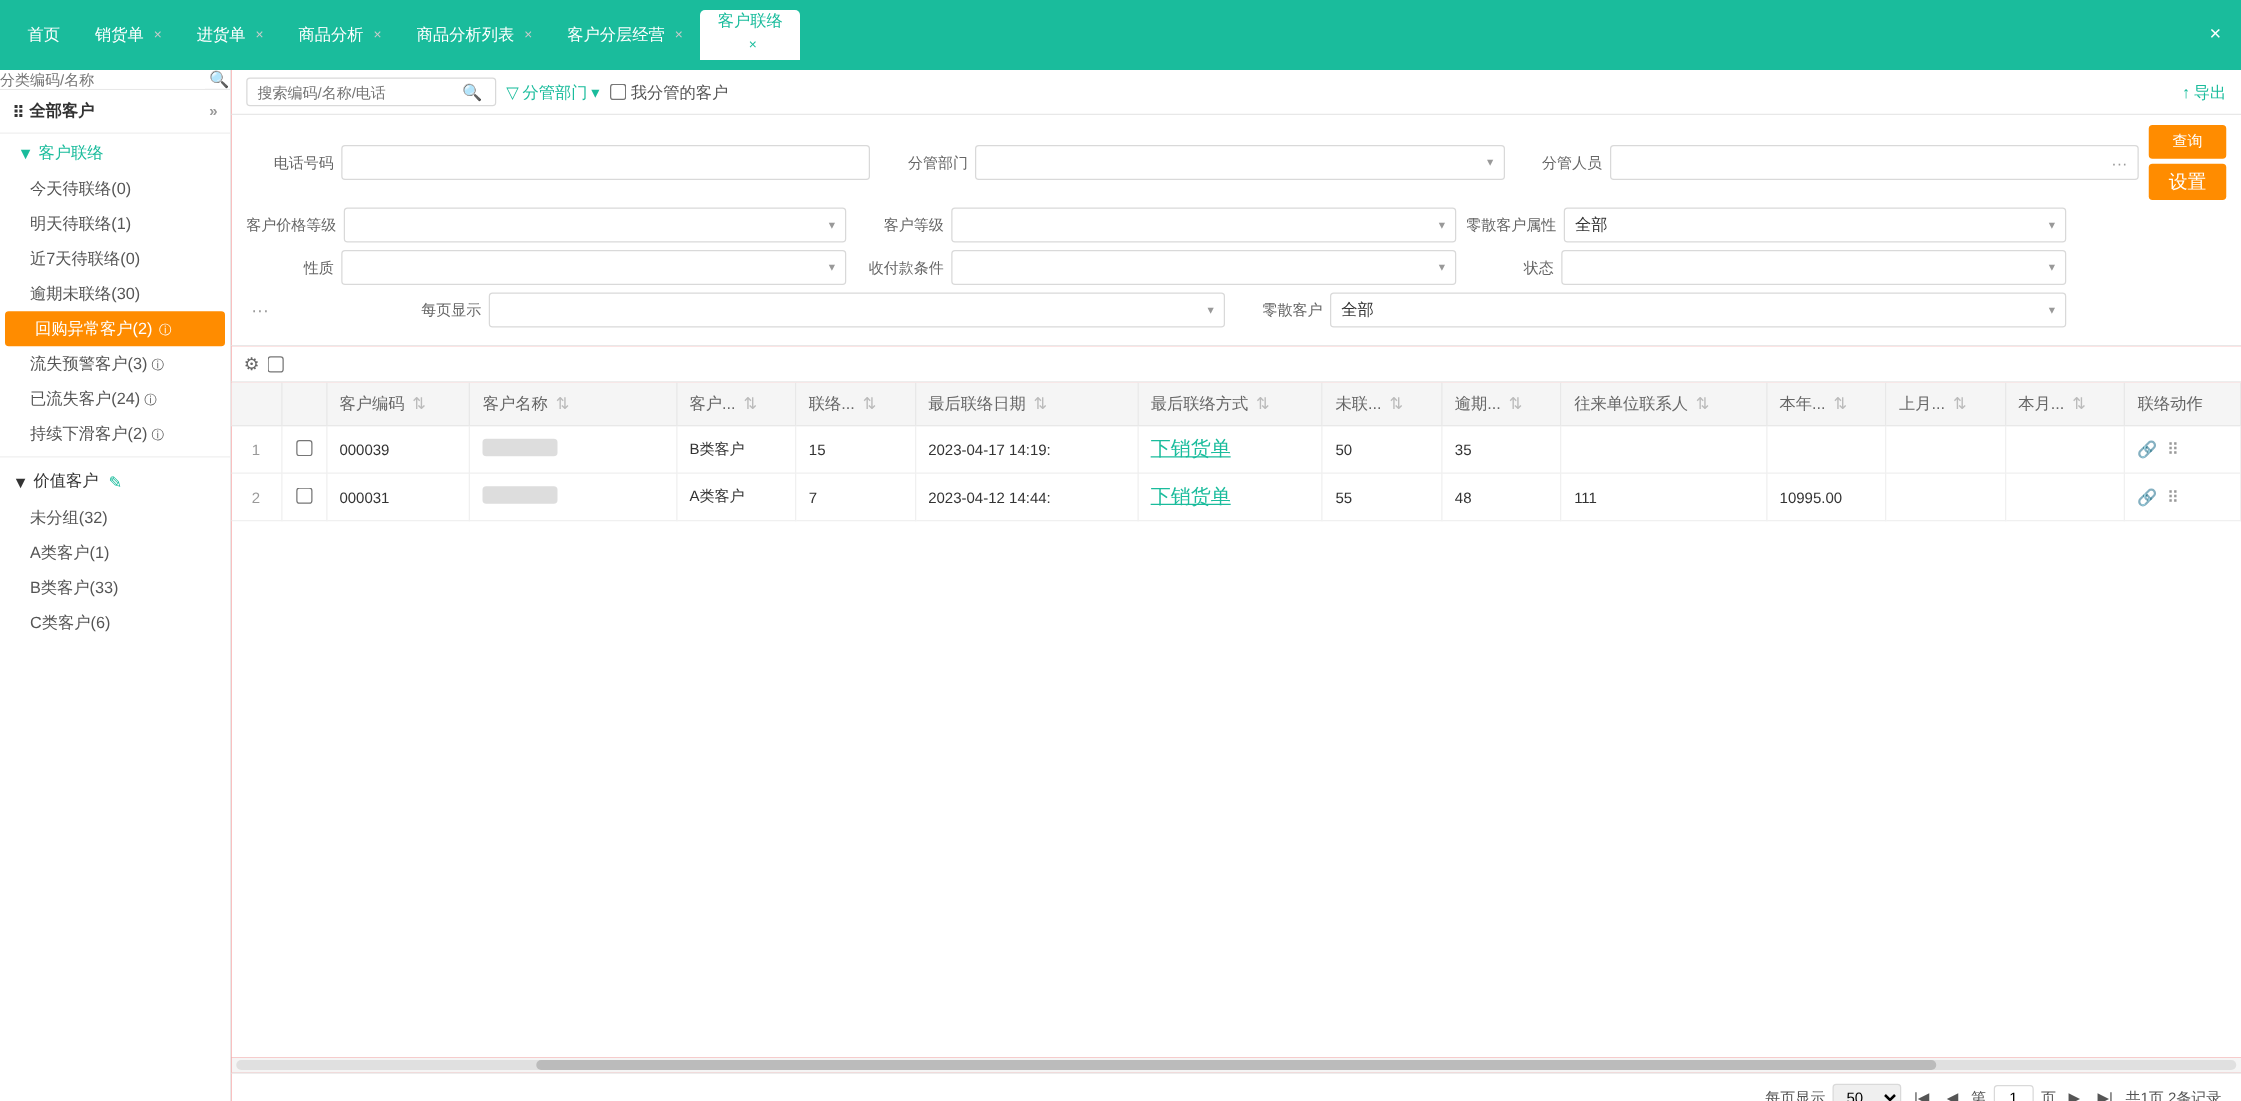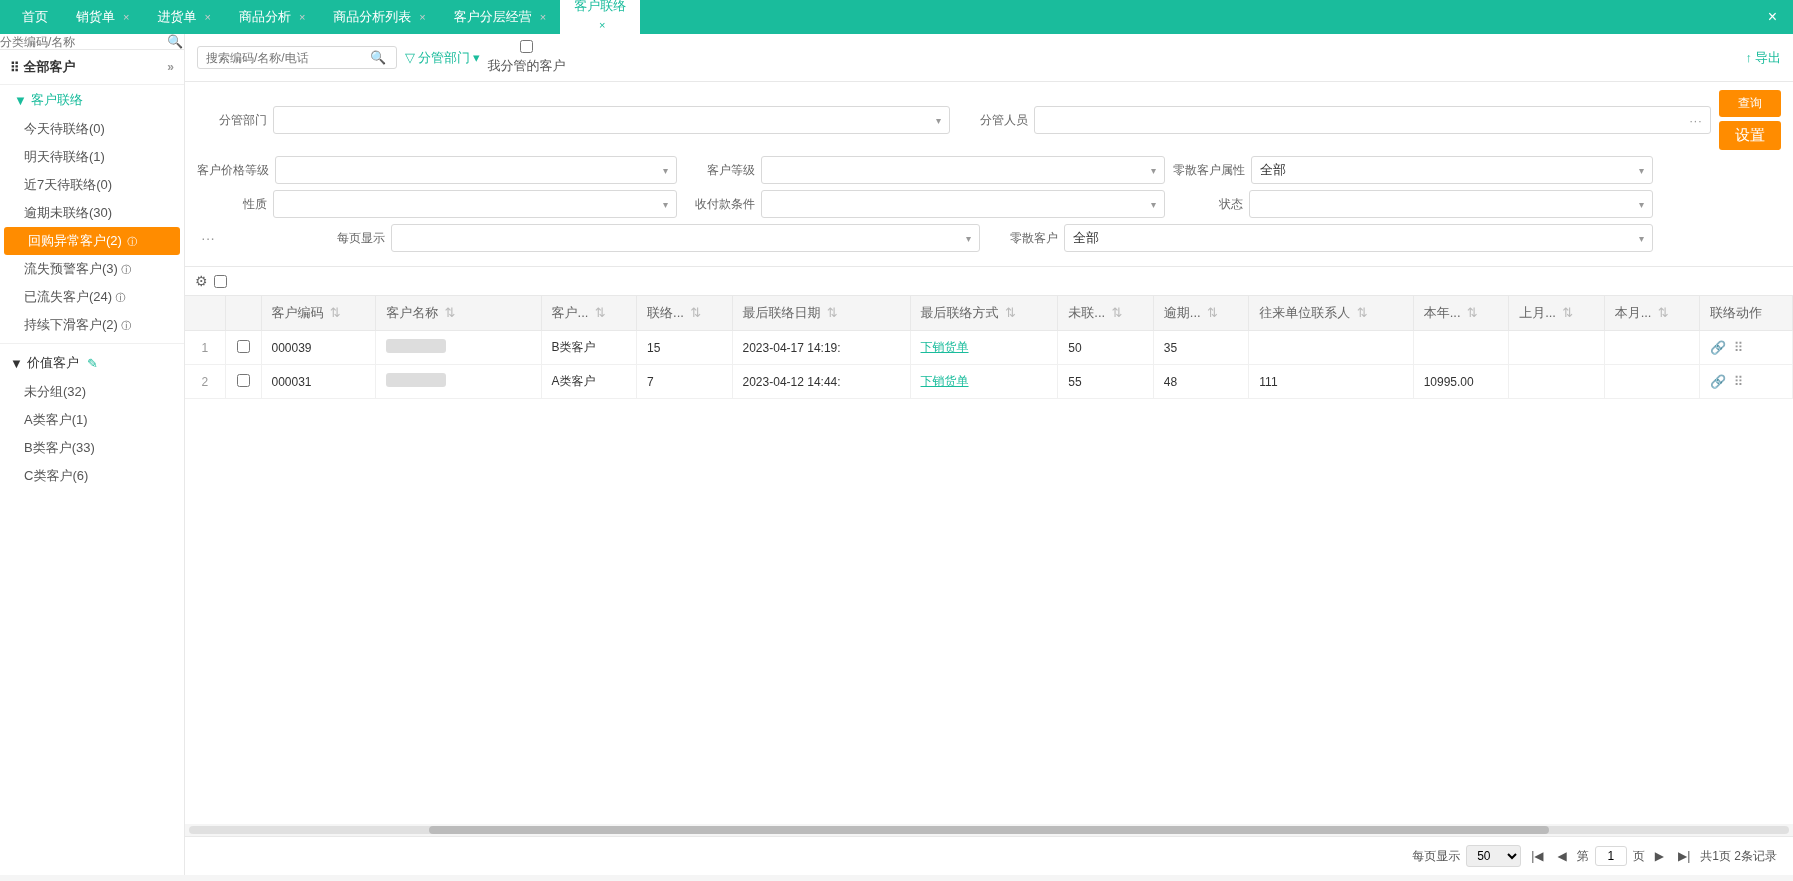--- a/index.html
+++ b/index.html
@@ -1,20 +1,20 @@
 <!DOCTYPE html>
 <html><head>
   <meta charset="utf-8">
   <style>
     * { box-sizing: border-box; margin: 0; padding: 0; font-family: 'Microsoft YaHei', sans-serif; font-size: 13px; }
     body { background: #f5f5f5; width: 1793px; min-height: 881px; overflow: hidden; }
 
     
     .top-nav {
-      display: flex; align-items: center; background: #1abc9c; height: 34px; padding: 0 8px;
+      display: flex; align-items: center; background: #1abc9c; height: 56px; padding: 0 8px;
       color: white; gap: 0;
     }
     .nav-tab {
       display: flex; align-items: center; height: 40px; padding: 0 14px; cursor: pointer;
       color: white; white-space: nowrap; font-size: 13px; gap: 4px;
     }
     .nav-tab.active { background: white; color: #1abc9c; border-radius: 4px 4px 0 0; flex-direction: column; }
     .nav-tab .close-x { font-size: 11px; color: #ccc; margin-left: 4px; }
     .nav-tab.active .close-x { color: #1abc9c; }
     .nav-spacer { flex: 1; }
@@ -74,21 +74,21 @@
     .filter-search-box {
       display: flex; align-items: center; border: 1px solid #d9d9d9; border-radius: 3px;
       padding: 3px 8px; gap: 4px; width: 200px;
     }
     .filter-search-box input { border: none; outline: none; font-size: 12px; color: #666; width: 160px; }
     .filter-search-icon { color: #1abc9c; font-size: 13px; cursor: pointer; }
     .filter-more-btn {
       display: flex; align-items: center; color: #1abc9c; gap: 3px; cursor: pointer;
       font-size: 12px; border: none; background: none;
     }
-    .filter-checkbox-label { display: flex; align-items: center; gap: 4px; font-size: 12px; color: #555; flex-direction: column; }
+    .filter-checkbox-label { display: flex; align-items: center; gap: 4px; font-size: 12px; color: #555; }
     .filter-spacer { flex: 1; }
     .export-btn {
       display: flex; align-items: center; gap: 3px; color: #1abc9c; font-size: 12px; cursor: pointer;
     }
 
     
     .adv-filter {
       background: white; padding: 8px 12px; border-bottom: 1px solid #e8e8e8;
     }
     .adv-filter-row {
@@ -128,21 +128,21 @@
     th .col-sort { color: #bbb; margin-left: 3px; cursor: pointer; }
     td {
       padding: 8px 10px; font-size: 12px; color: #333; border-bottom: 1px solid #f0f0f0;
       border-right: 1px solid #f0f0f0; white-space: nowrap;
     }
     .table-toolbar {
       display: flex; align-items: center; padding: 6px 10px; background: white;
       border-bottom: 1px solid #e8e8e8; gap: 6px;
     }
     .gear-btn { color: #666; cursor: pointer; font-size: 14px; }
-    .link-btn { color: #1abc9c; text-decoration: underline; cursor: pointer; font-size: 12px; }
+    .link-btn { color: #1abc9c; text-decoration: underline; cursor: pointer; font-size: 16px; }
     .action-icon { color: #999; cursor: pointer; font-size: 13px; margin-right: 4px; }
     .customer-name-blur {
       display: inline-block; width: 60px; height: 14px; background: #ddd; border-radius: 3px;
     }
 
     
     .pagination {
       display: flex; align-items: center; justify-content: flex-end; padding: 8px 16px;
       background: white; border-top: 1px solid #e8e8e8; gap: 6px;
     }
@@ -288,20 +288,24 @@
       </label>
       <div class="filter-spacer"></div>
       <div class="export-btn">
         <span>↑</span>
         <span>导出</span>
       </div>
     </div>
 
     <div class="adv-filter">
       <div class="adv-filter-row">
+        <div class="filter-field">
+          <span class="filter-field-label">电话号码</span>
+          <div class="filter-field-input"></div>
+        </div>
         <div class="filter-field">
           <span class="filter-field-label">分管部门</span>
           <div class="filter-field-input">
             <span></span>
               <span class="chevron">▾</span>
           </div>
         </div>
         <div class="filter-field">
           <span class="filter-field-label">分管人员</span>
           <div class="filter-field-input">

